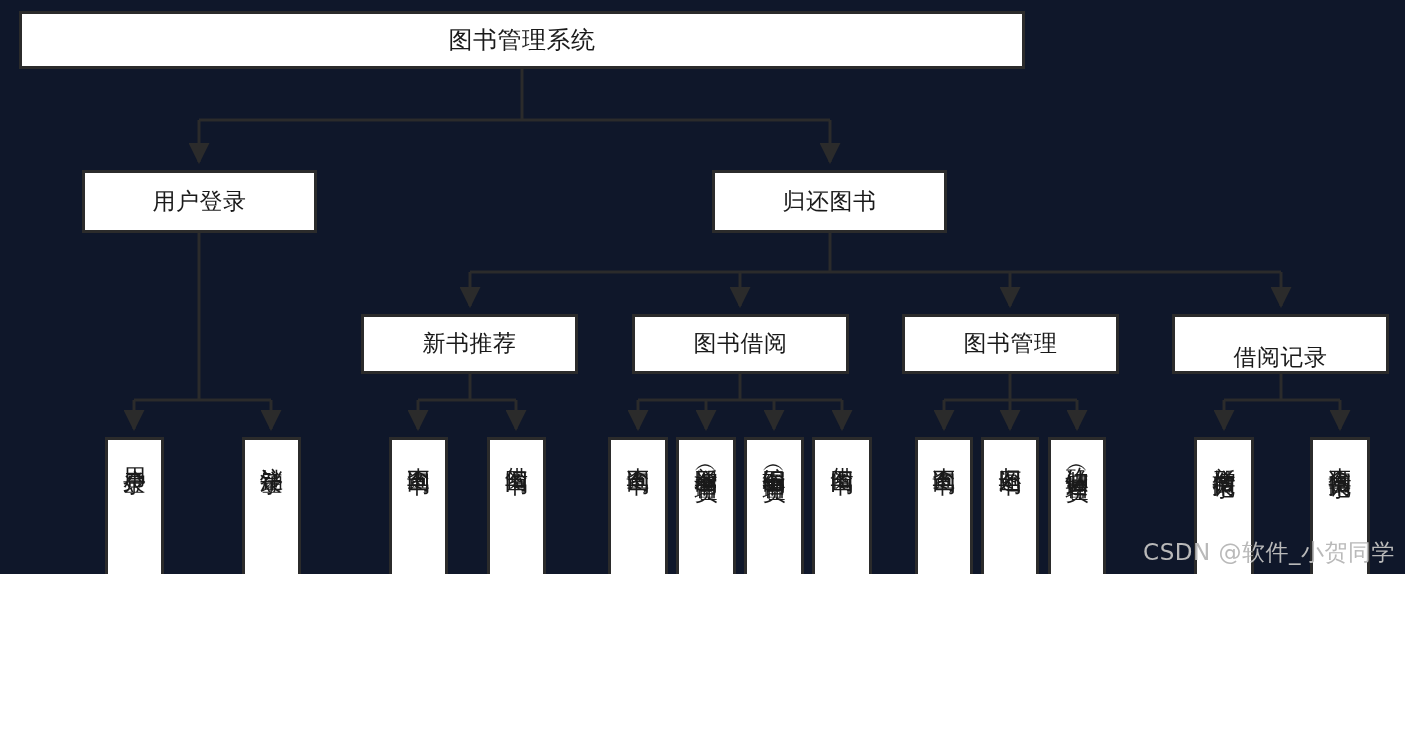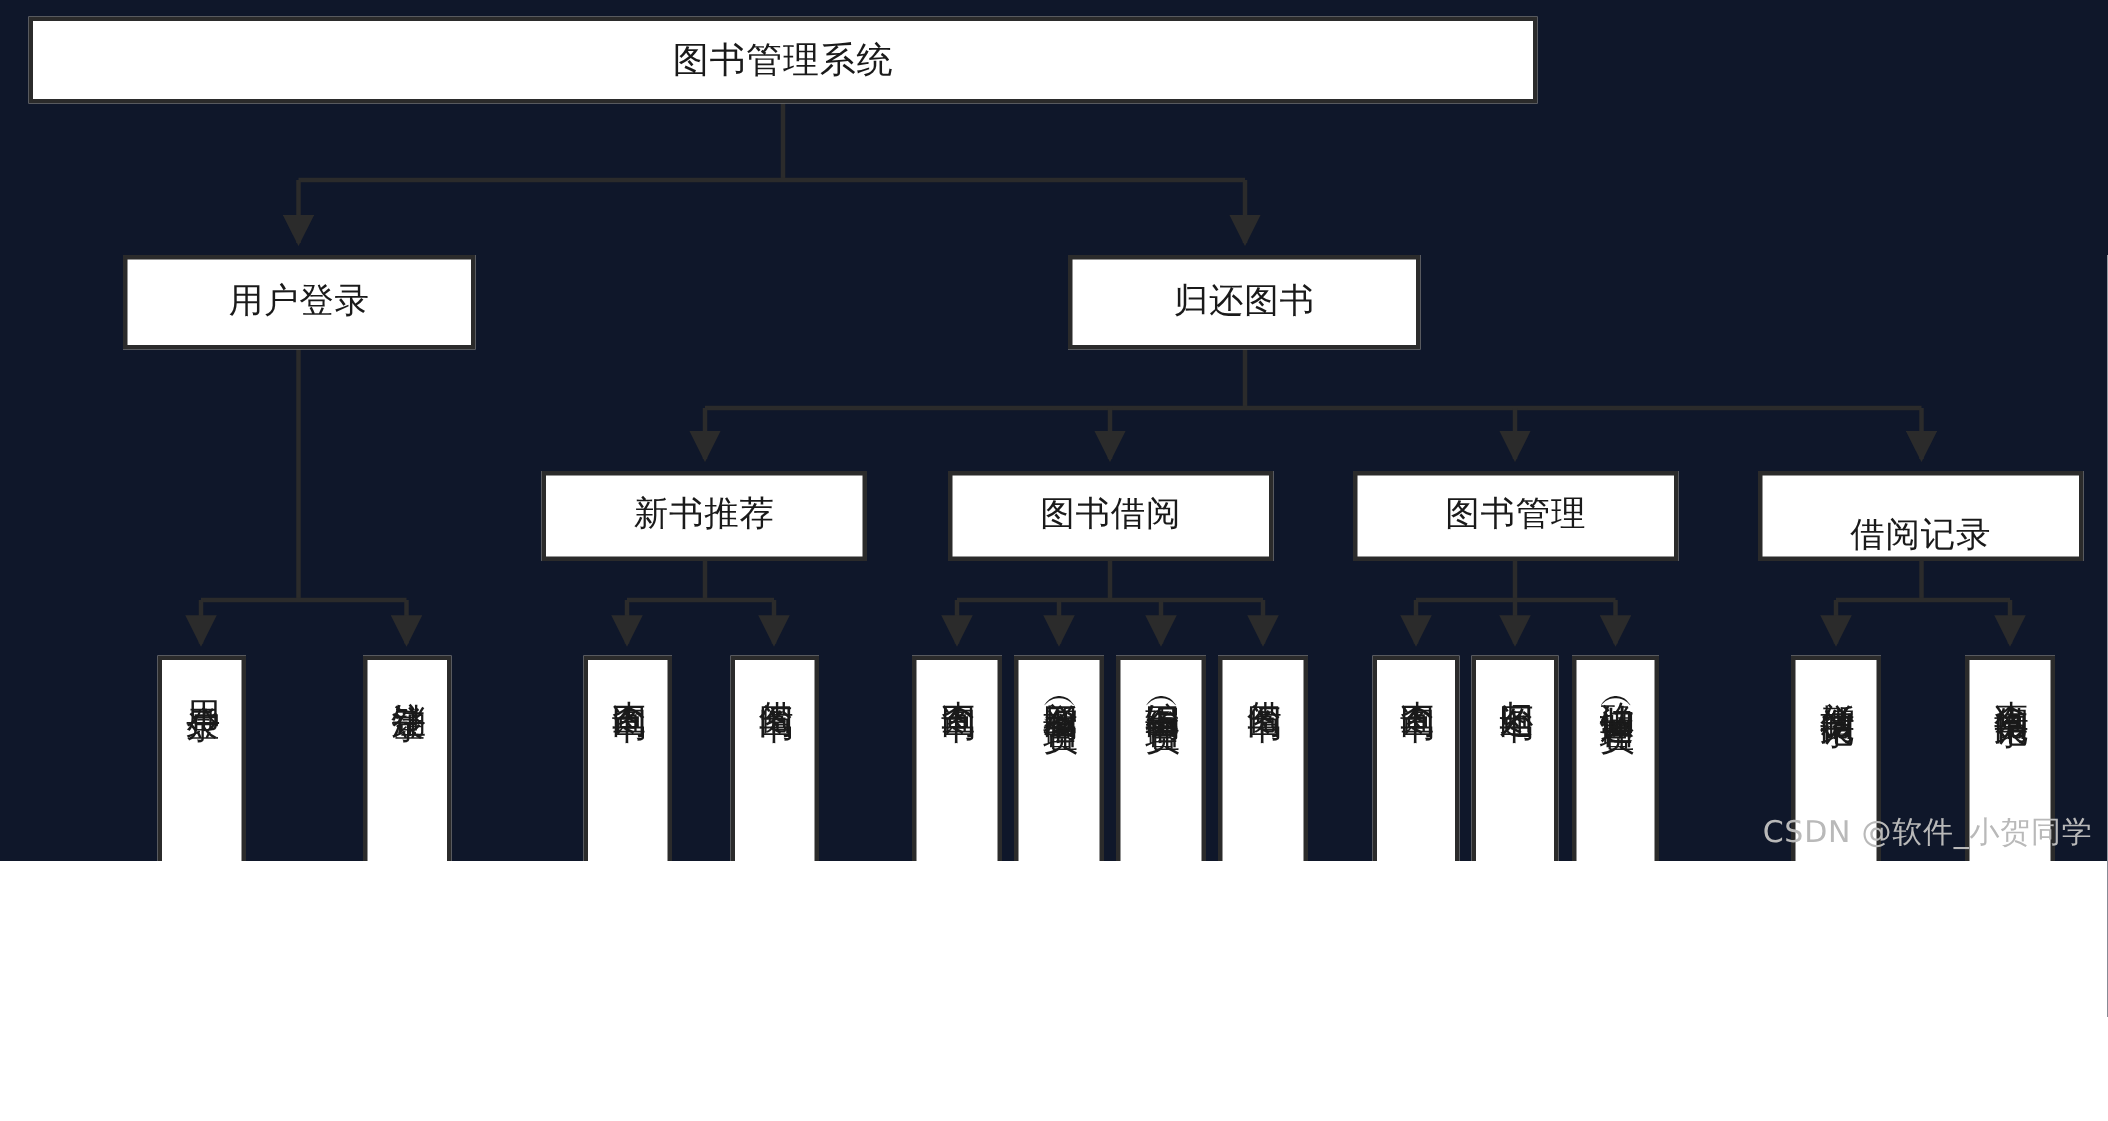--- a/index.html
+++ b/index.html
@@ -58,21 +58,21 @@
     line-height: 1;
     white-space: nowrap;
   }
   .node.root .node-label {
     font-size: 24px;
   }
   #watermark {
     position: absolute;
     right: 10px;
     bottom: 6px;
-    font-size: 20px;
+    font-size: 23px;
     color: #b9b9b9;
     letter-spacing: 0.5px;
     z-index: 5;
     white-space: nowrap;
     font-family: "DejaVu Sans", "Liberation Sans", sans-serif;
   }
 </style>
 </head>
 <body>
 

